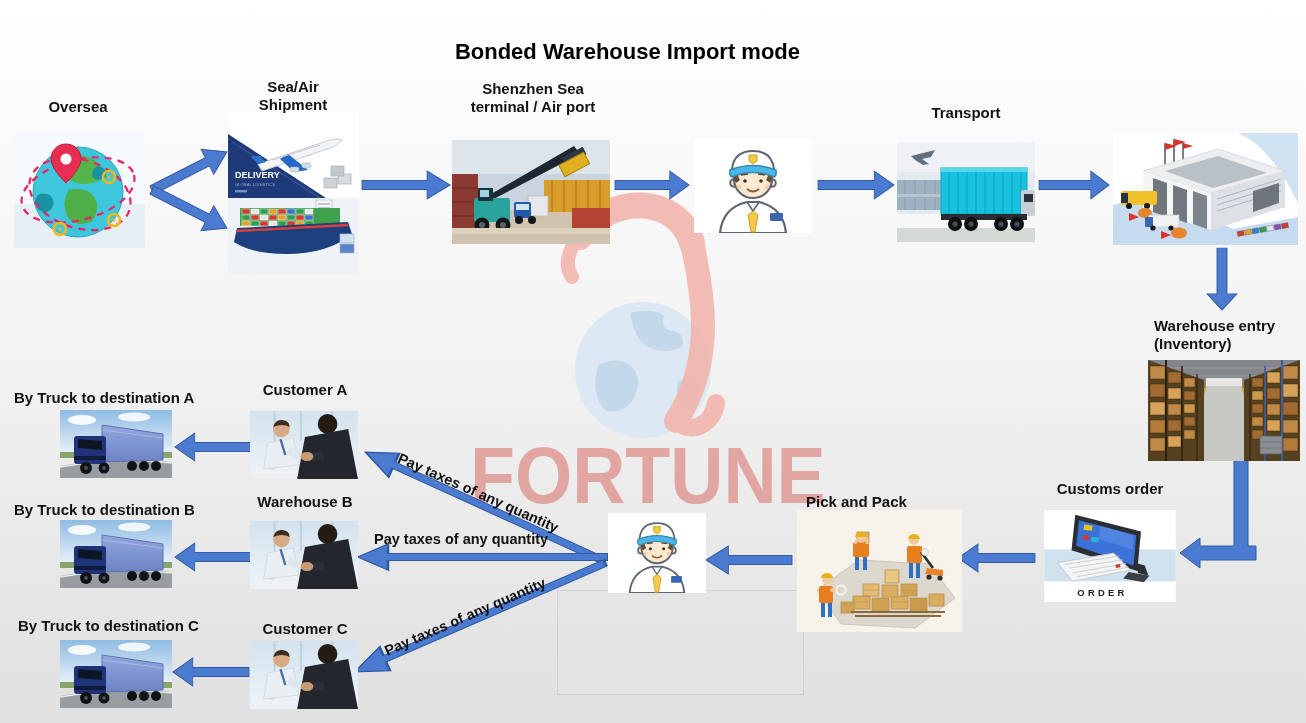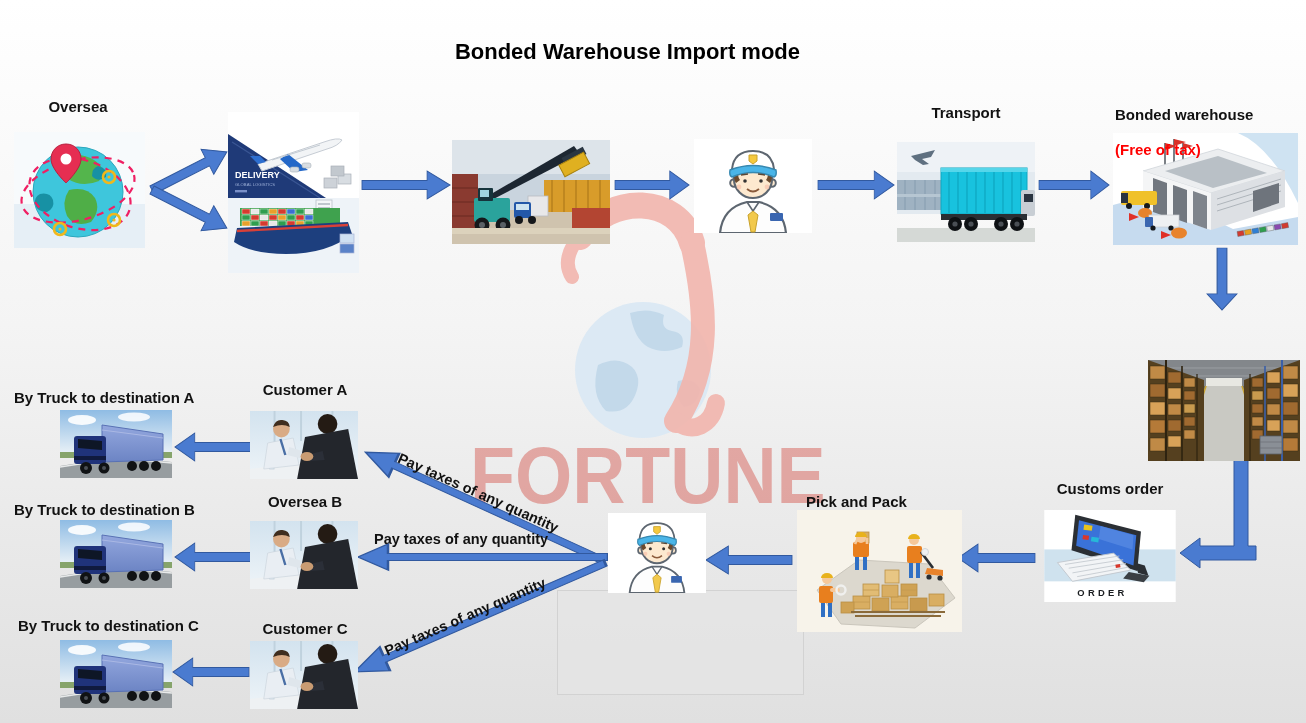--- a/index.html
+++ b/index.html
@@ -167,29 +167,31 @@
       <polygon points="0,8.8 74,8.8 74,0 100,13 74,26 74,17.2 0,17.2"></polygon>
     </svg>
   <svg class="arr" style="left:251px;top:543px;width:76px;height:28px;transform:rotate(180deg);transform-origin:0 50%" viewBox="0 0 100 26" preserveAspectRatio="none">
       <polygon points="0,8.8 74,8.8 74,0 100,13 74,26 74,17.2 0,17.2"></polygon>
     </svg>
   <svg class="arr" style="left:249px;top:658px;width:76px;height:28px;transform:rotate(180deg);transform-origin:0 50%" viewBox="0 0 100 26" preserveAspectRatio="none">
       <polygon points="0,8.8 74,8.8 74,0 100,13 74,26 74,17.2 0,17.2"></polygon>
     </svg>
 
   <div class="lbl ctr" style="left:22px;top:98px;width:112px">Oversea</div>
+  <div class="lbl ctr" style="left:226px;top:78px;width:134px">Sea/Air
+Shipment</div>
+  <div class="lbl ctr" style="left:438px;top:80px;width:190px">Shenzhen Sea
+terminal / Air port</div>
   <div class="lbl ctr" style="left:897px;top:104px;width:138px">Transport</div>
-  <div class="lbl" style="left:1115px;top:88px;width:192px">
-    <span>Bonded warehouse</span><br>
-    <span class="red">(Free of tax)</span>
-  </div>
+  <div class="lbl" style="left:1154px;top:317px;width:152px">Warehouse entry
+(Inventory)</div>
   <div class="lbl ctr" style="left:1040px;top:480px;width:140px">Customs order</div>
   <div class="lbl" style="left:806px;top:493px;width:160px">Pick and Pack</div>
   <div class="lbl ctr" style="left:250px;top:381px;width:110px">Customer A</div>
-  <div class="lbl ctr" style="left:250px;top:493px;width:110px">Oversea B</div>
+  <div class="lbl ctr" style="left:250px;top:493px;width:110px">Warehouse B</div>
   <div class="lbl ctr" style="left:250px;top:620px;width:110px">Customer C</div>
   <div class="lbl" style="left:14px;top:389px;width:186px">By Truck to destination A</div>
   <div class="lbl" style="left:14px;top:501px;width:186px">By Truck to destination B</div>
   <div class="lbl" style="left:18px;top:617px;width:186px">By Truck to destination C</div>
   <div class="pay" style="left:402px;top:450px;transform:rotate(24deg)">Pay taxes of any quantity</div>
   <div class="pay" style="left:374px;top:531px">Pay taxes of any quantity</div>
   <div class="pay" style="left:382px;top:644px;transform:rotate(-23.5deg)">Pay taxes of any quantity</div>
 
   <div class="imgbox" style="left:14px;top:132px;width:131px;height:116px">
     <svg viewBox="0 0 131 116">

